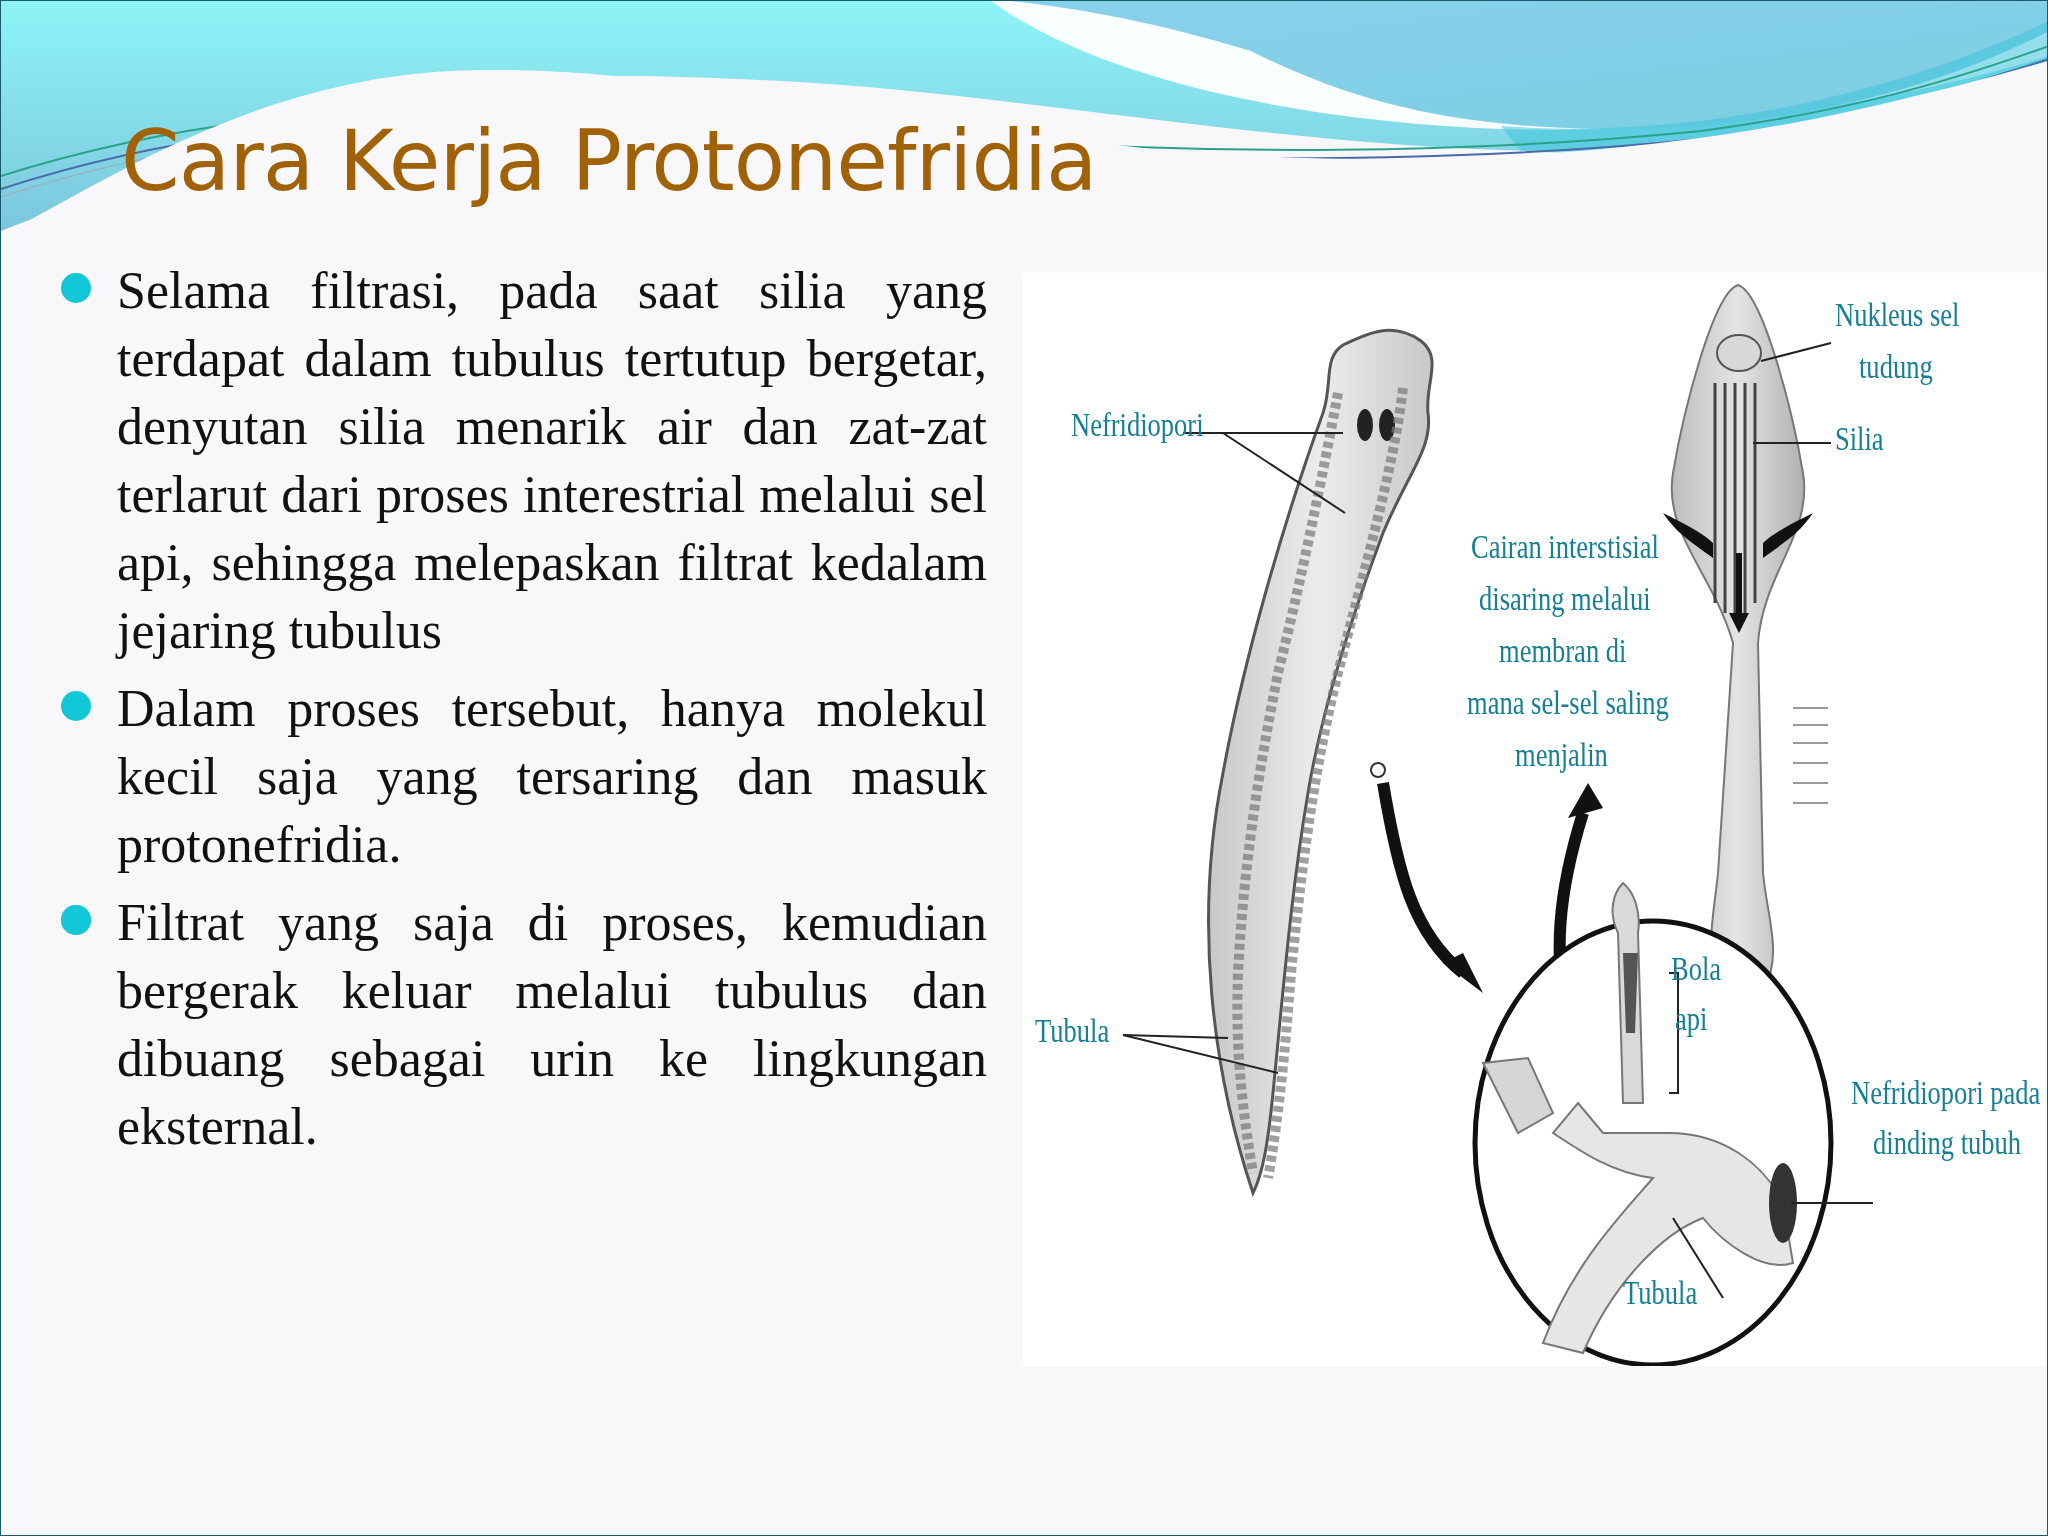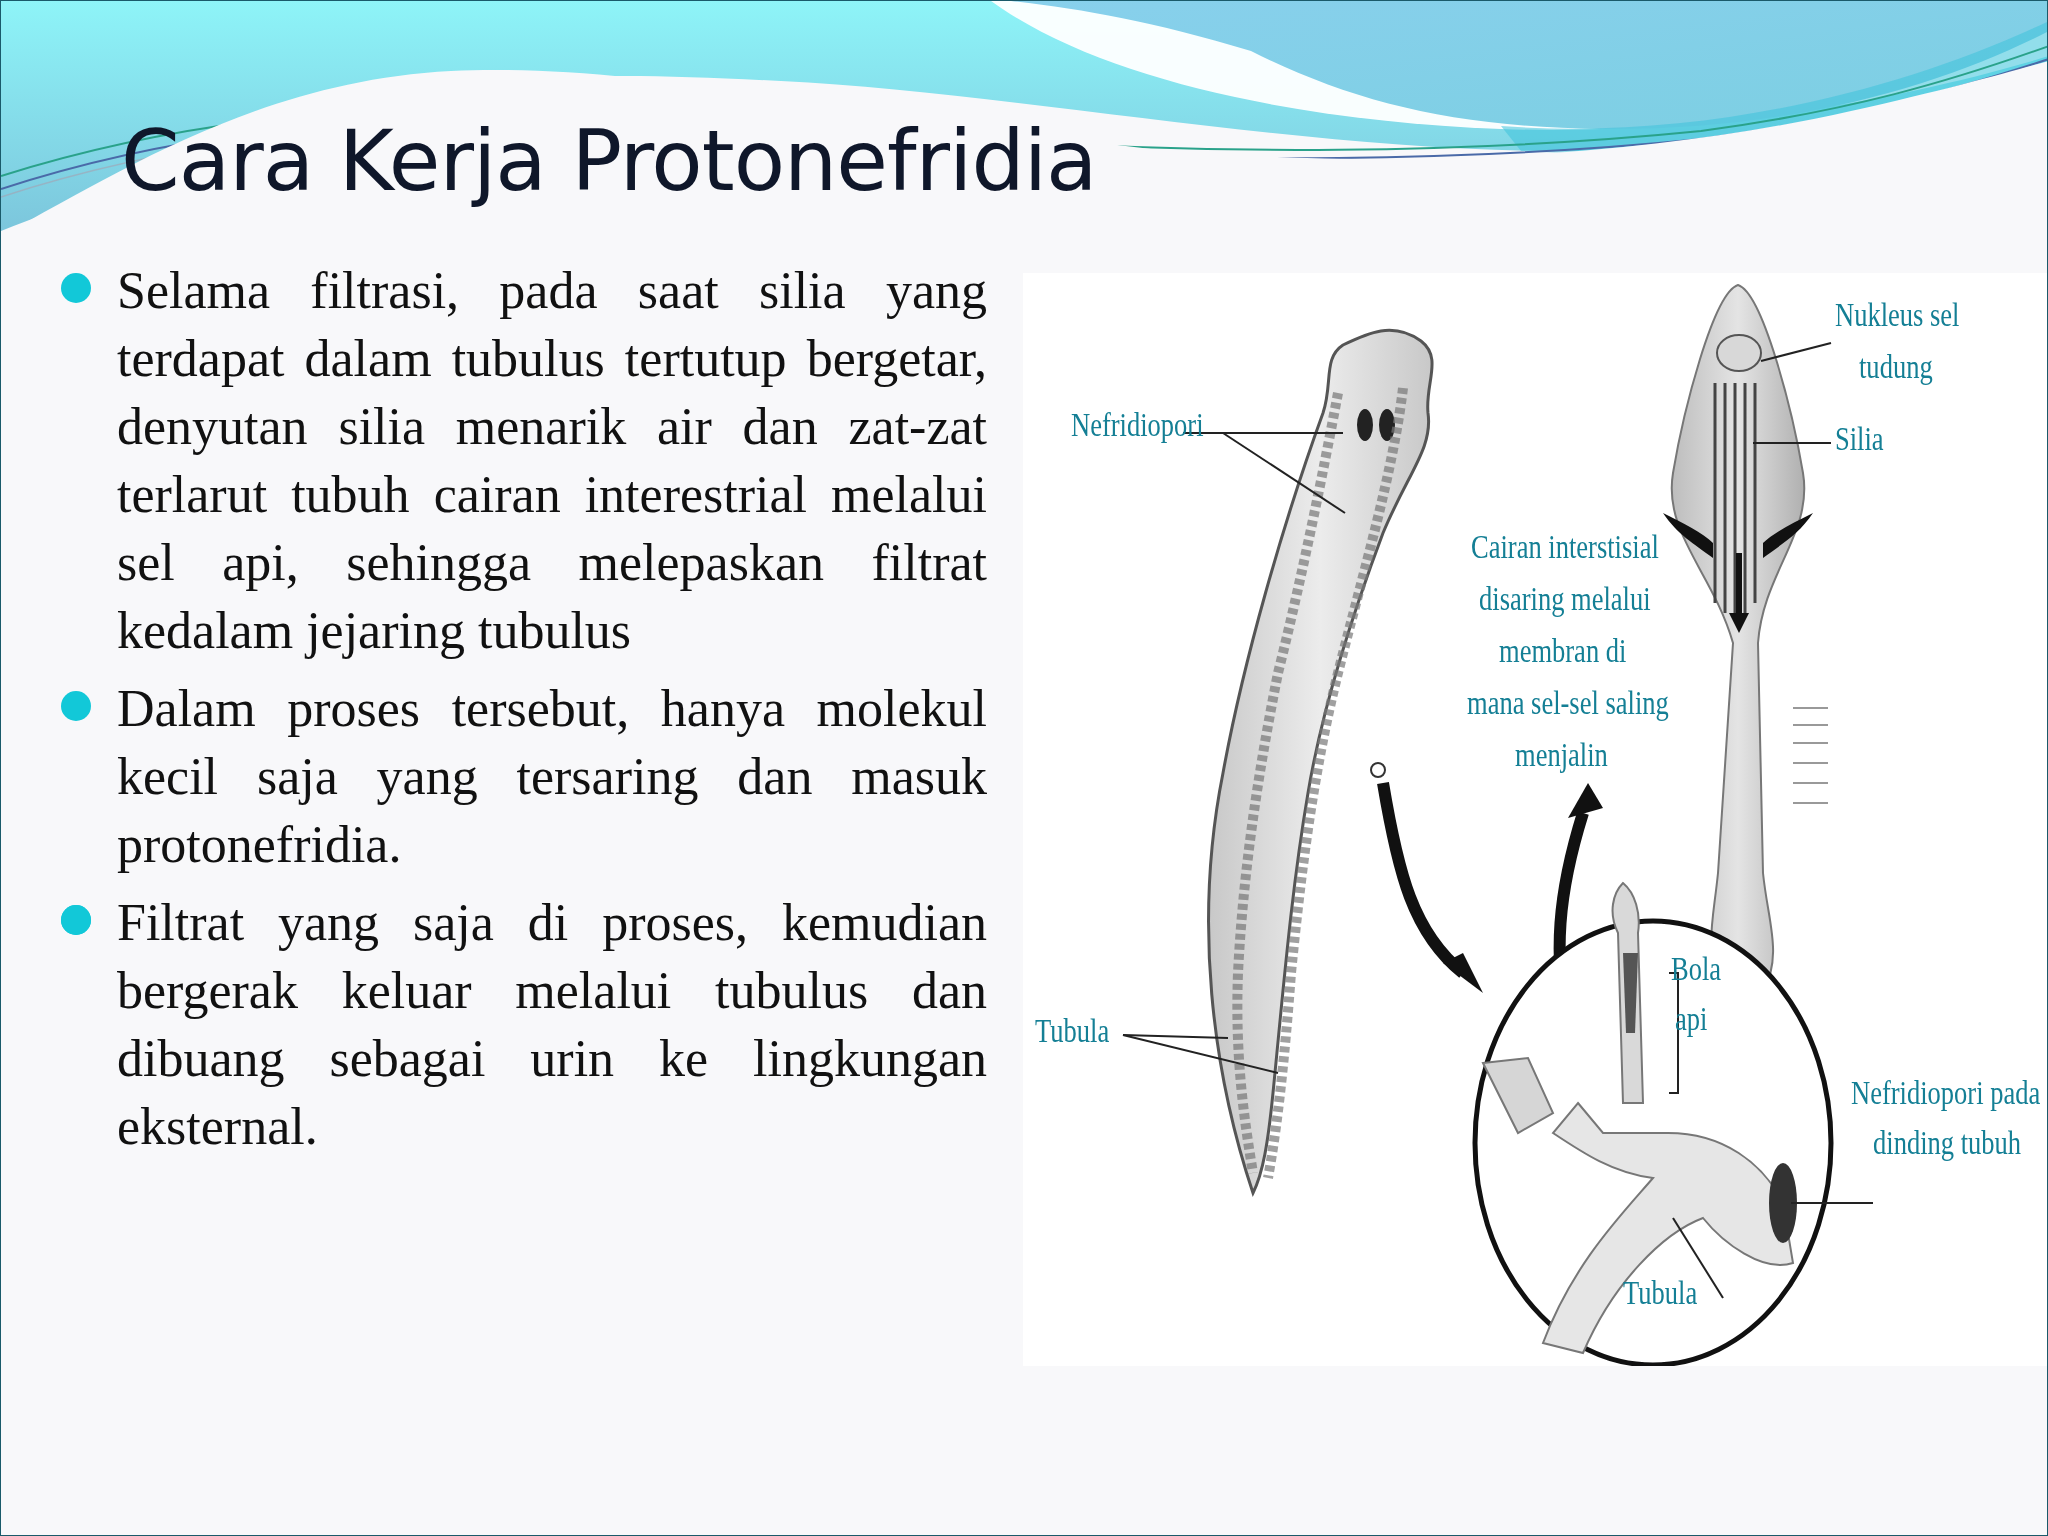--- a/index.html
+++ b/index.html
@@ -27,21 +27,21 @@
       left: 0; top: 0;
       width: 2048px; height: 260px;
     }
     .title {
       position: absolute;
       left: 120px;
       top: 118px;
       font-family: "DejaVu Sans", sans-serif;
       font-size: 84px;
       font-weight: normal;
-      color: #0f172a;
+      color: #a16207;
       letter-spacing: -1px;
       line-height: 1;
       margin: 0;
       white-space: nowrap;
     }
     .bullets {
       position: absolute;
       left: 56px;
       top: 256px;
       width: 930px;
@@ -119,21 +119,21 @@
     <path d="M0,196 C300,98 600,118 900,146 C1200,174 1500,165 1700,145" fill="none" stroke="#a0a8b8" stroke-width="1.5" opacity="0.7"></path>
 
     <path d="M0,260 L0,235 C120,170 260,80 450,70 C640,60 900,120 1150,148 C1400,170 1650,155 1850,110 C1950,88 2010,70 2048,60 L2048,260 Z" fill="#f8f8fa"></path>
   </svg>
 
   <h1 class="title">Cara Kerja Protonefridia</h1>
 
   <ul class="bullets">
     <li class="bullet">
       <span class="bullet-dot"></span>
-      <span>Selama filtrasi,  pada saat silia yang terdapat dalam tubulus tertutup bergetar, denyutan silia menarik air dan zat-zat terlarut tubuh cairan interestrial melalui sel api, sehingga melepaskan filtrat kedalam jejaring tubulus</span>
+      <span>Selama filtrasi,  pada saat silia yang terdapat dalam tubulus tertutup bergetar, denyutan silia menarik air dan zat-zat terlarut dari proses interestrial melalui sel api, sehingga melepaskan filtrat kedalam jejaring tubulus</span>
     </li>
     <li class="bullet">
       <span class="bullet-dot"></span>
       <span>Dalam proses tersebut, hanya molekul kecil saja yang tersaring dan masuk protonefridia.</span>
     </li>
     <li class="bullet">
       <span class="bullet-dot"></span>
     </li>
     <li class="bullet">
       <span class="bullet-dot"></span>

